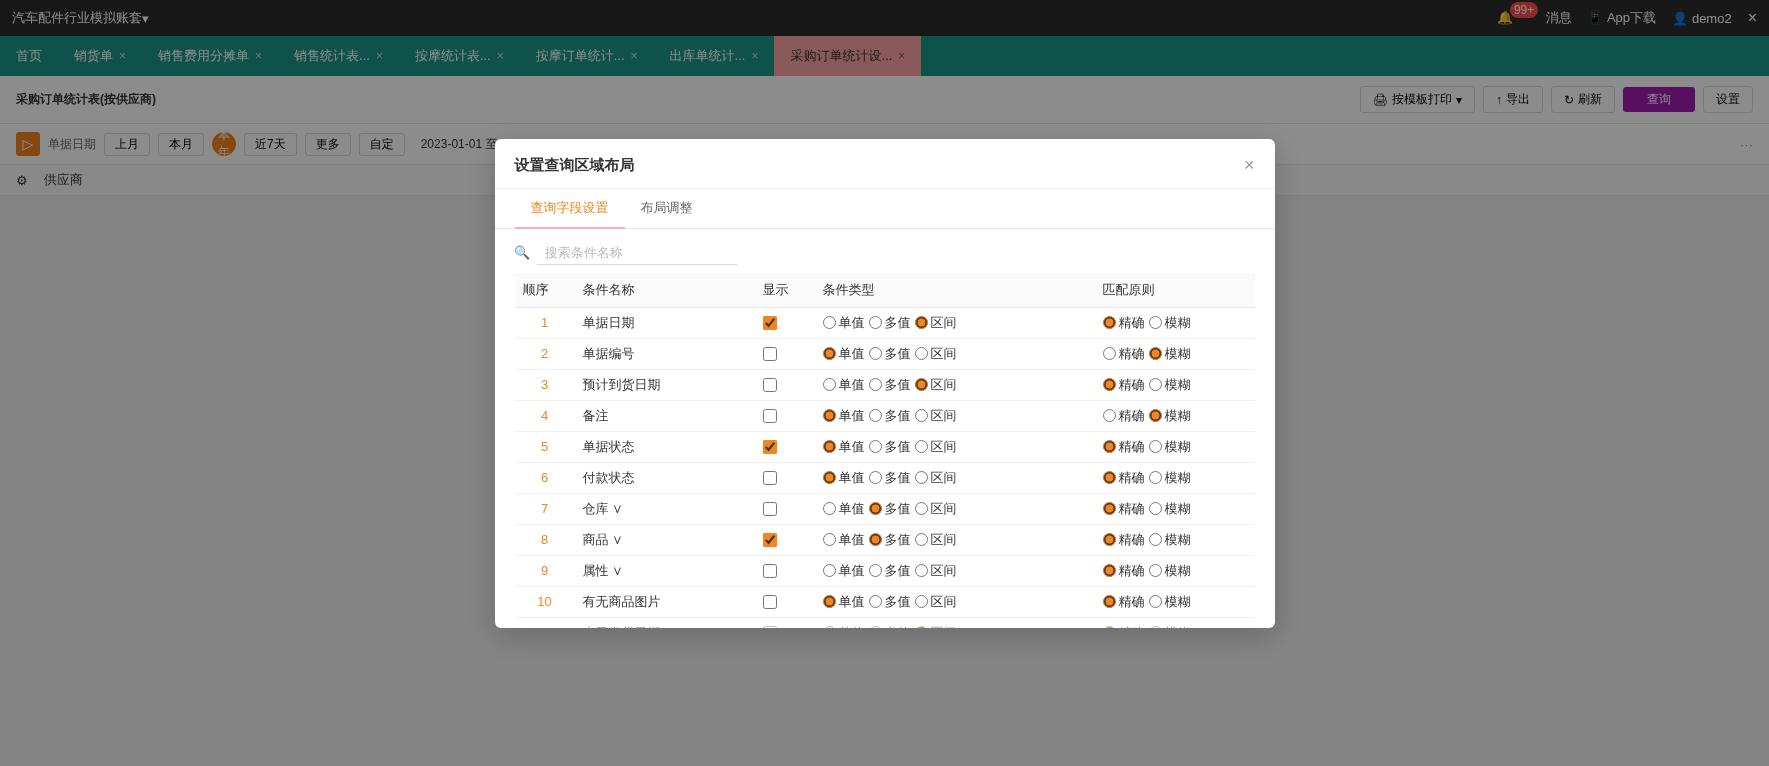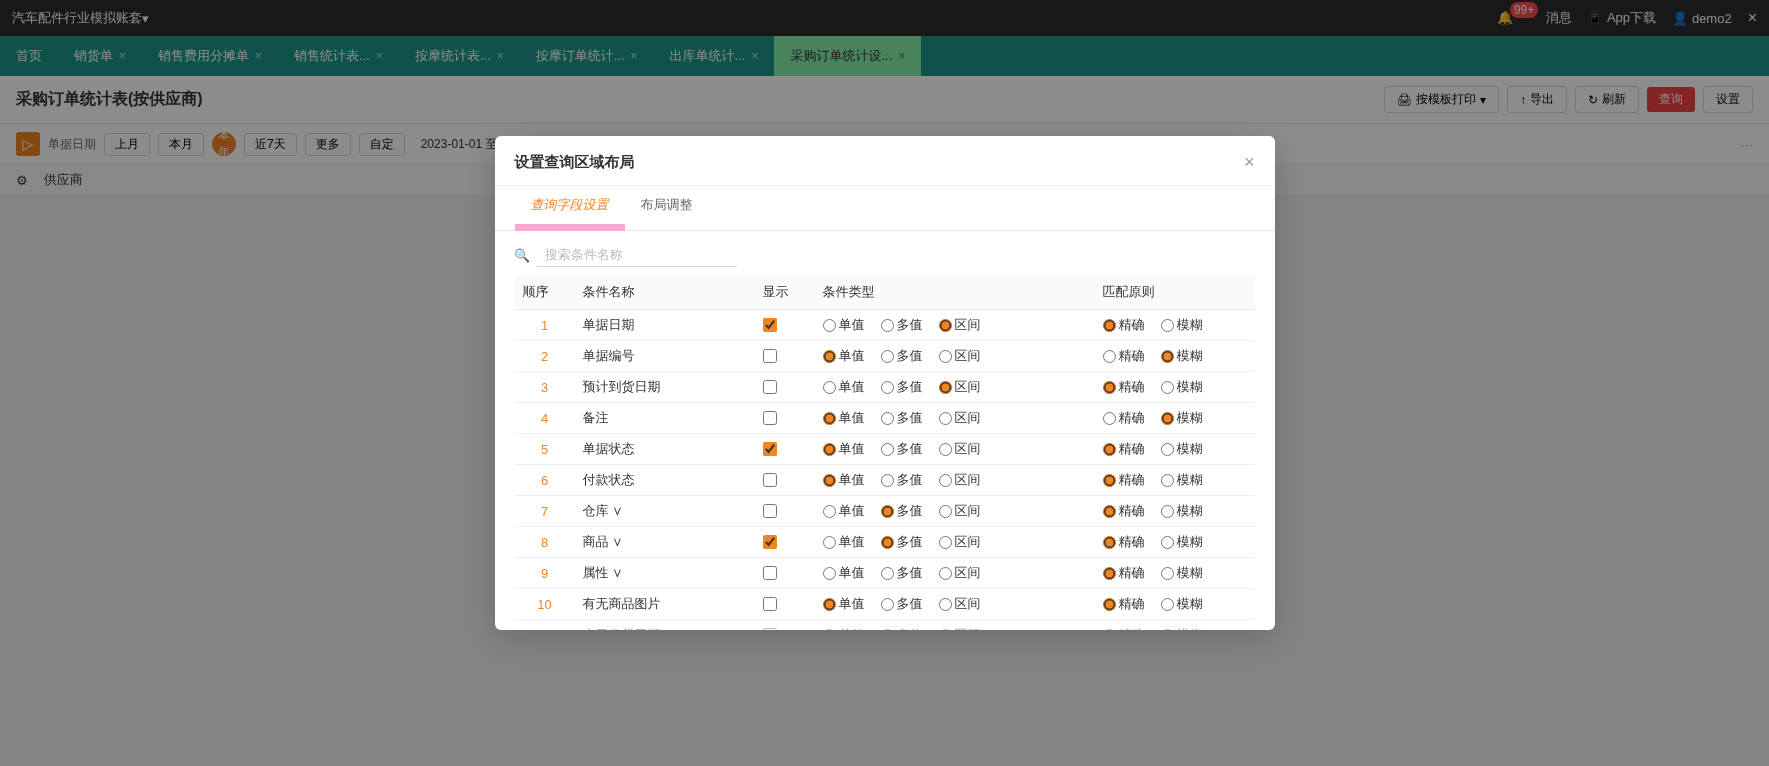--- a/index.html
+++ b/index.html
@@ -41,46 +41,46 @@
       padding: 0 16px;
       height: 40px;
       display: flex;
       align-items: center;
       color: #fff;
       cursor: pointer;
       font-size: 13px;
       position: relative;
     }
     .tab-item.active {
-      background: #86efac;
+      background: #fca5a5;
       color: #333;
     }
     .tab-item .tab-close { margin-left: 6px; font-size: 12px; opacity: 0.7; }
 
     
     .page-header {
       background: #fff;
       padding: 10px 16px;
       display: flex;
       align-items: center;
       justify-content: space-between;
       border-bottom: 1px solid #e8e8e8;
     }
-    .page-title { font-size: 16px; font-weight: bold; }
+    .page-title { font-size: 12px; font-weight: bold; }
     .page-actions { display: flex; align-items: center; gap: 8px; }
     .btn-outline {
       border: 1px solid #d9d9d9;
       background: #fff;
       padding: 4px 12px;
       border-radius: 3px;
       cursor: pointer;
       font-size: 12px;
       display: flex; align-items: center; gap: 4px;
     }
-    .btn-orange { background: #ef4444; color: #fff; border: none; padding: 4px 12px; border-radius: 3px; cursor: pointer; font-size: 12px; }
+    .btn-orange { background: #a21caf; color: #fff; border: none; padding: 4px 24px; border-radius: 3px; cursor: pointer; font-size: 12px; }
 
     
     .filter-bar {
       background: #fff;
       padding: 8px 16px;
       display: flex;
       align-items: center;
       gap: 8px;
       border-bottom: 1px solid #e8e8e8;
     }
@@ -169,22 +169,21 @@
     .dialog-tab {
       padding: 10px 16px;
       cursor: pointer;
       font-size: 13px;
       color: #666;
       border-bottom: 2px solid transparent;
       margin-bottom: -1px;
     }
     .dialog-tab.active {
       color: #f5841f;
-      border-bottom: 7px solid #f9a8d4;
-      font-style: italic;
+      border-bottom: 2px solid #f9a8d4;
     }
 
     
     .dialog-search {
       padding: 12px 20px 8px;
       display: flex;
       align-items: center;
       gap: 6px;
     }
     .dialog-search input {
@@ -221,21 +220,21 @@
     }
     .dt-row {
       display: grid;
       grid-template-columns: 60px 180px 60px 280px 200px;
       border-bottom: 1px solid #f0f0f0;
       padding: 6px 0;
       font-size: 13px;
     }
 
     
-    .radio-group { display: flex; align-items: center; gap: 16px; }
+    .radio-group { display: flex; align-items: center; gap: 4px; }
     .radio-item { display: flex; align-items: center; gap: 3px; cursor: pointer; }
     .radio-item input[type="radio"] { accent-color: #f5841f; cursor: pointer; }
 
     
     .checkbox-item input[type="checkbox"] { accent-color: #f5841f; cursor: pointer; width: 14px; height: 14px; }
 
     
     .order-num { color: #f5841f; text-align: center; justify-content: center; }
 
     

